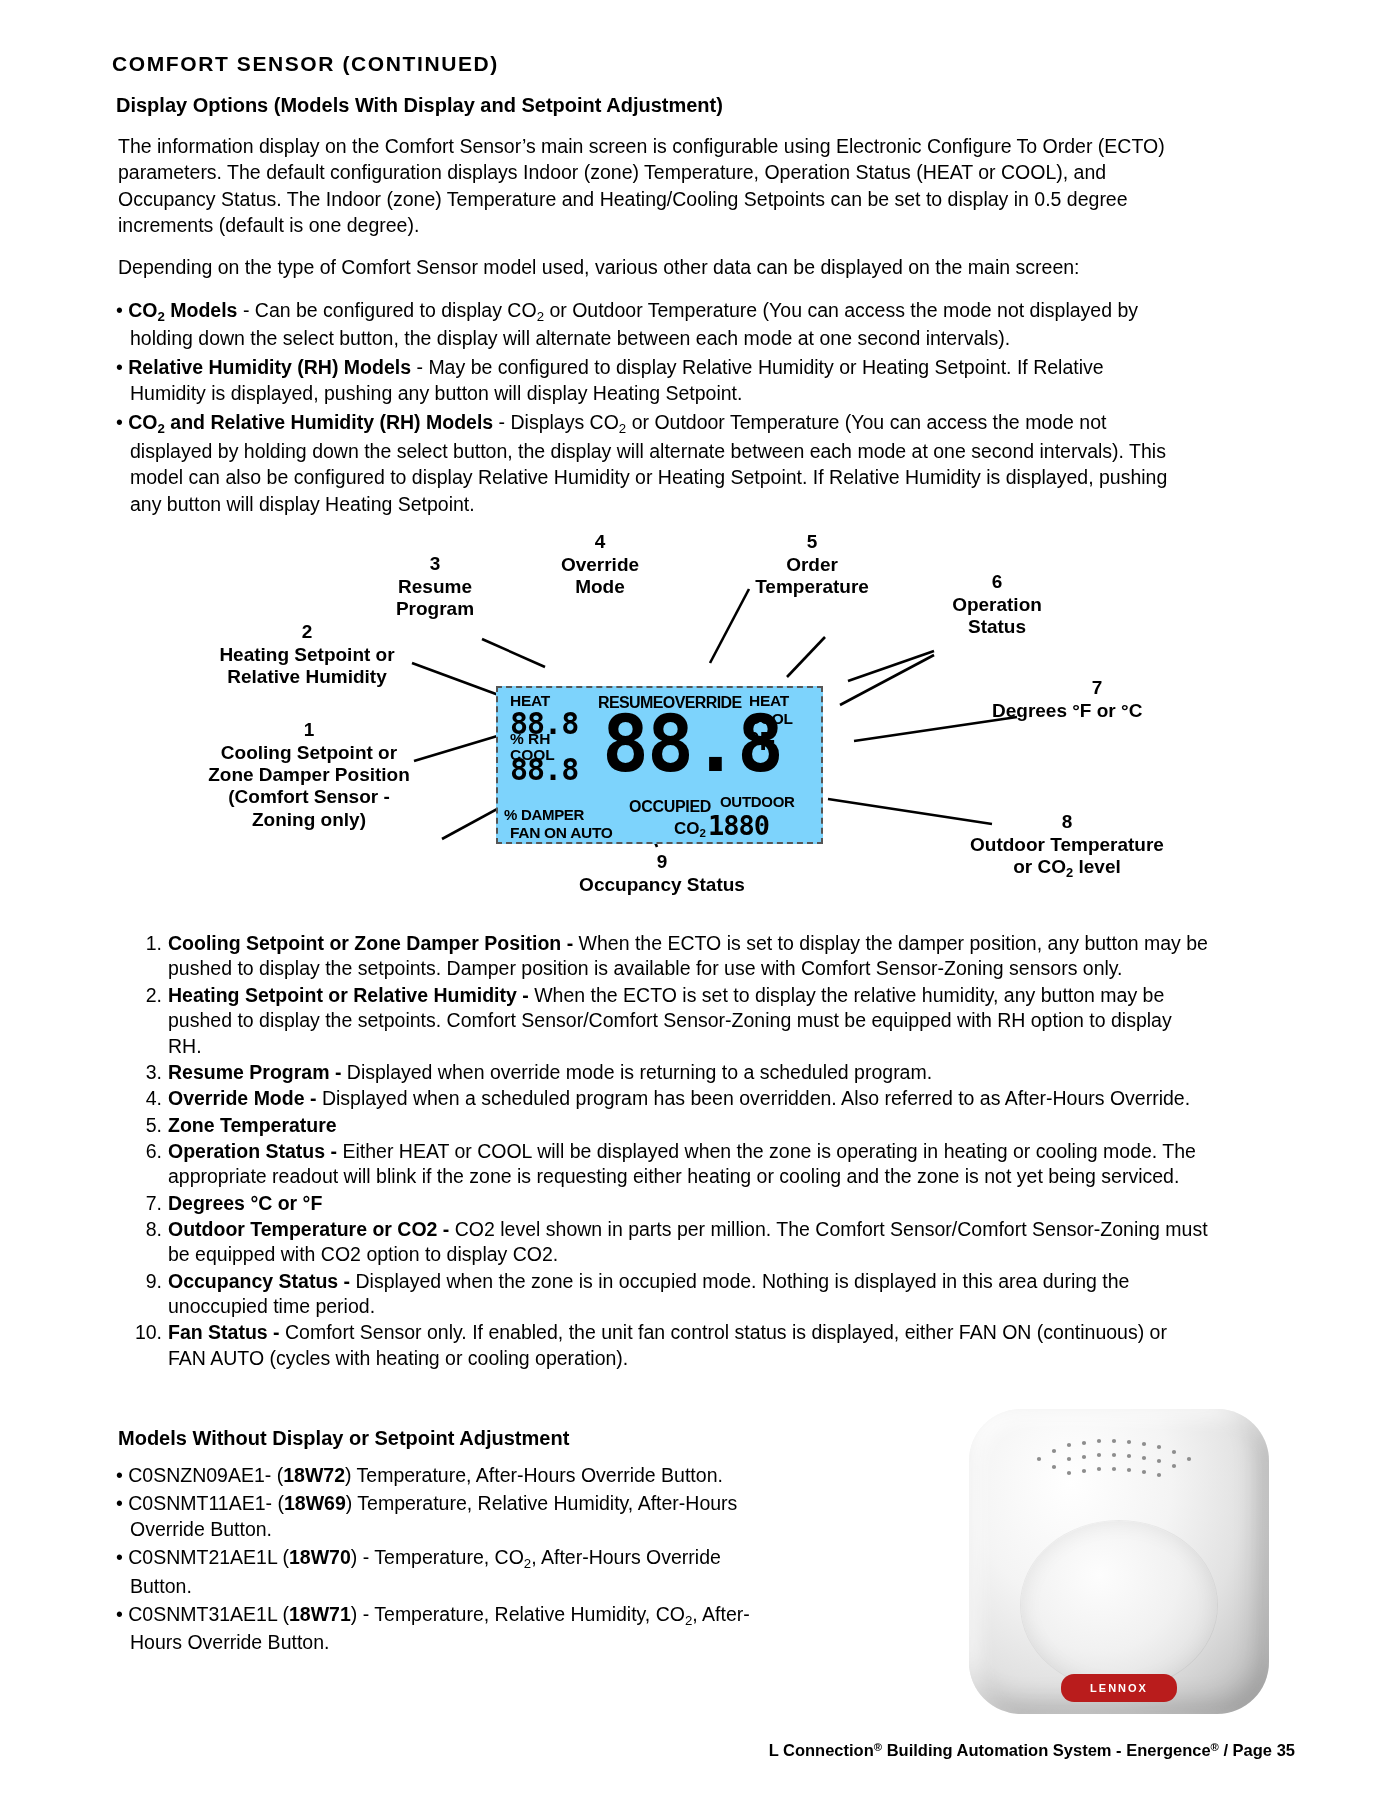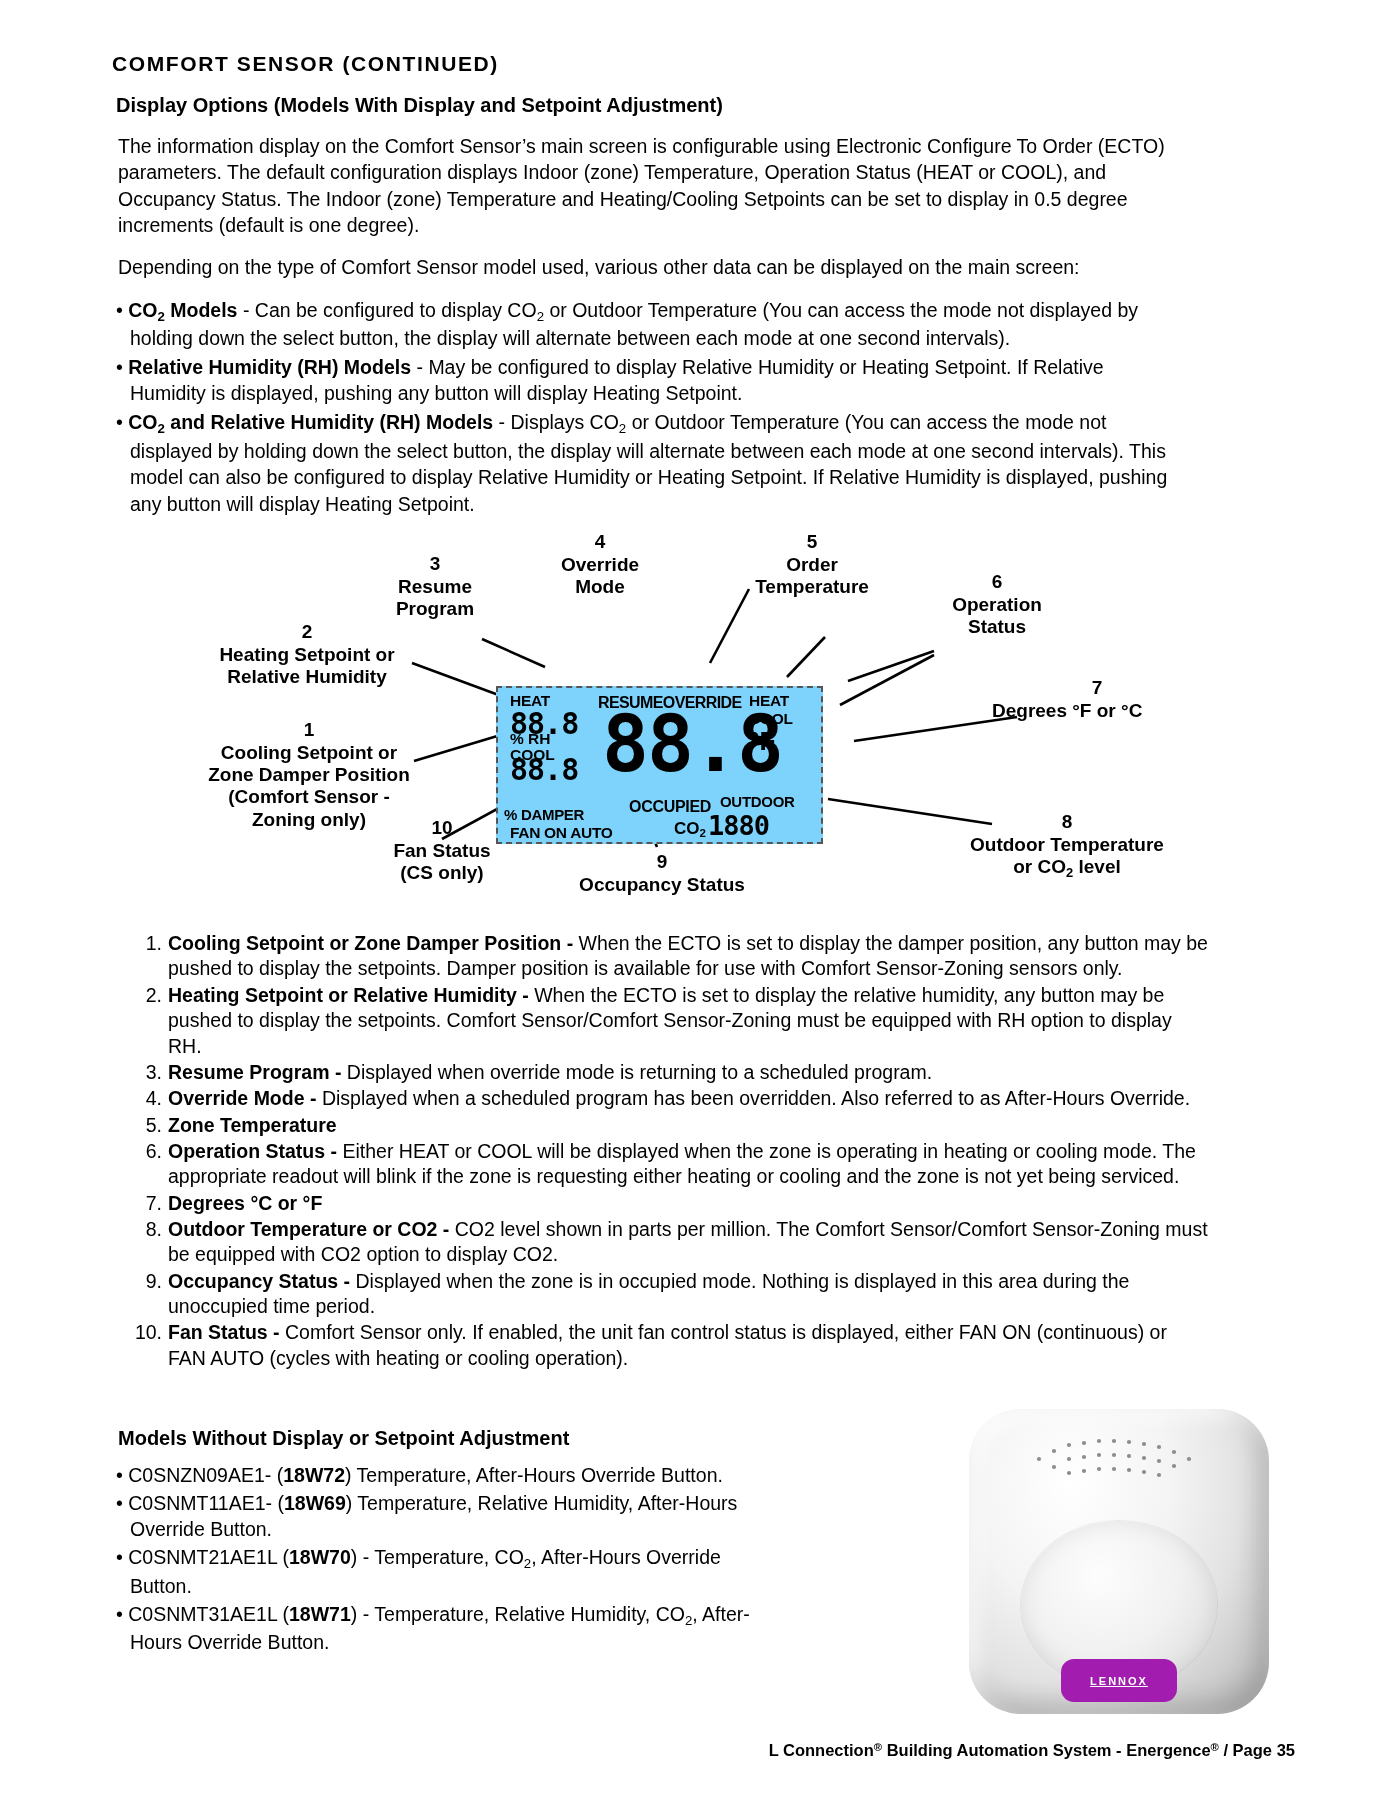--- a/index.html
+++ b/index.html
@@ -98,24 +98,24 @@
     box-shadow: inset -10px -12px 26px rgba(0,0,0,.17), inset 8px 8px 18px rgba(255,255,255,.9);
   }
   .sensor .ring {
     position:absolute; left:52px; top:112px; width:196px; height:168px;
     border-radius:50%;
     background: radial-gradient(ellipse at 40% 32%, #fdfdfd 0%, #f1f1f1 48%, #e3e3e3 74%, #d2d2d2 100%);
     box-shadow: 0 0 0 1px rgba(0,0,0,.06), inset 0 0 22px rgba(0,0,0,.07);
   }
   .sensor .vents { position:absolute; left:60px; top:24px; width:180px; height:52px; }
   .sensor .logo {
-    position:absolute; left:92px; bottom:12px; width:116px; height:43px;
-    border-radius:13px; background:#a21caf; color:#fff;
+    position:absolute; left:92px; bottom:12px; width:116px; height:28px;
+    border-radius:13px; background:#b91c1c; color:#fff;
     font-size:11px; font-weight:700; letter-spacing:2px;
-    display:flex; align-items:center; justify-content:center;text-decoration:underline;
+    display:flex; align-items:center; justify-content:center;
   }
 
   .footer {
     position:absolute; left:0; right:96px; bottom:40px; text-align:right;
     font-size:16.5px; font-weight:700;padding-left:44px;
   }
 </style>
 </head>
 <body>
 
@@ -226,25 +226,20 @@
       <span class="num">8</span>
       <span>Outdoor Temperature</span><br>
       <span>or CO<sub>2</sub> level</span>
     </div>
 
     <div class="callout" style="left:450px; top:322px; width:200px;">
       <span class="num">9</span>
       <span>Occupancy Status</span>
     </div>
 
-    <div class="callout" style="left:248px; top:288px; width:164px;">
-      <span class="num">10</span>
-      <span>Fan Status</span><br>
-      <span>(CS only)</span>
-    </div>
   </div>
 
   <ol class="numlist">
     <li><span class="b">Cooling Setpoint or Zone Damper Position - </span><span>When the ECTO is set to display the damper position, any button may be pushed to display the setpoints. Damper position is available for use with Comfort Sensor-Zoning sensors only.</span></li>
     <li><span class="b">Heating Setpoint or Relative Humidity - </span><span>When the ECTO is set to display the relative humidity, any button may be pushed to display the setpoints. Comfort Sensor/Comfort Sensor-Zoning must be equipped with RH option to display RH.</span></li>
     <li><span class="b">Resume Program - </span><span>Displayed when override mode is returning to a scheduled program.</span></li>
     <li><span class="b">Override Mode - </span><span>Displayed when a scheduled program has been overridden. Also referred to as After-Hours Override.</span></li>
     <li><span class="b">Zone Temperature</span><span></span></li>
     <li><span class="b">Operation Status - </span><span>Either HEAT or COOL will be displayed when the zone is operating in heating or cooling mode. The appropriate readout will blink if the zone is requesting either heating or cooling and the zone is not yet being serviced.</span></li>
     <li><span class="b">Degrees °C or °F</span><span></span></li>

